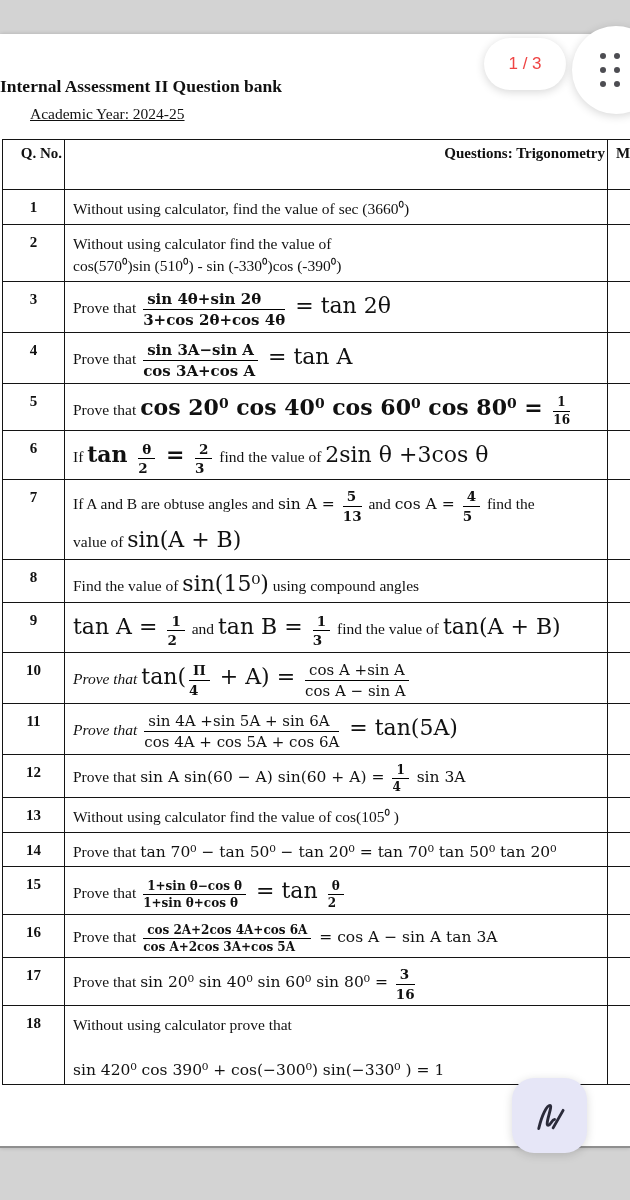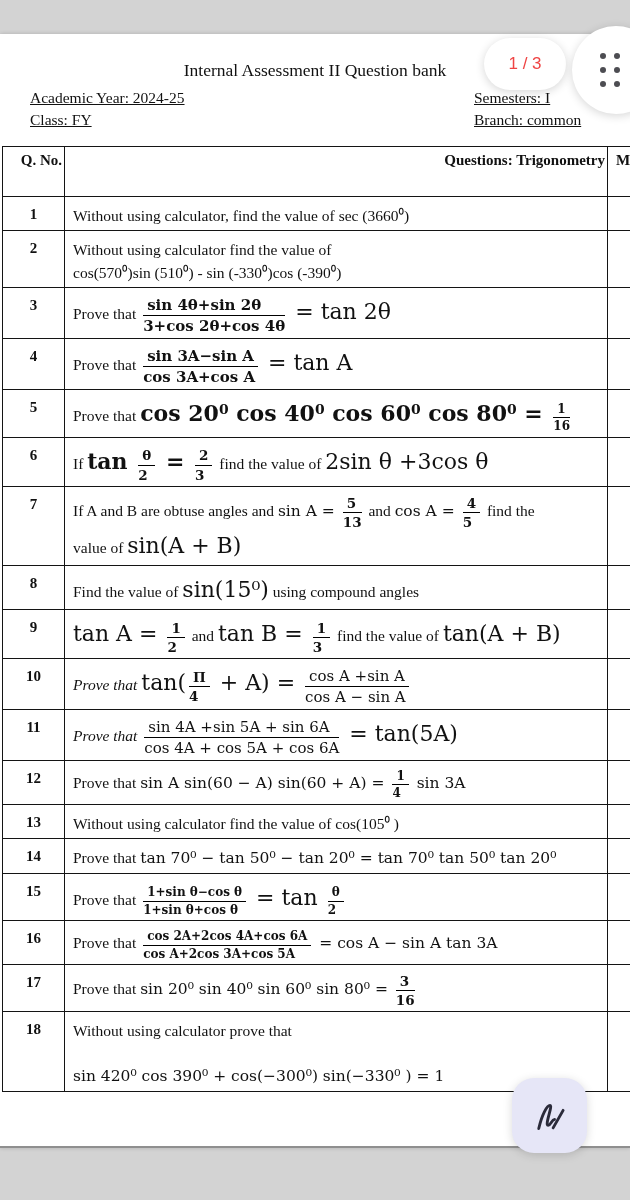--- a/index.html
+++ b/index.html
@@ -14,23 +14,23 @@
   
   .page {
     position:absolute; top:34px; left:0;
     width:630px; height:1114px;
     background:#fff;
     border-bottom:2px solid #8f8f8f;
     overflow:hidden;
     box-shadow:0 0 4px rgba(0,0,0,.18);
   }
   .doc-title {
-    margin-top:26px;
-    text-align:center;
-    font-weight:normal;
+    margin-top:42px;
+    text-align:left;
+    font-weight:bold;
     font-size:17.5px;
   }
   .meta {
     display:flex; justify-content:space-between;
     padding:6px 28px 0 30px;
     font-size:15.5px; line-height:1.45;text-decoration:underline;
   }
   .meta .right { width:128px; }
 
   
@@ -115,25 +115,20 @@
   }
 </style>
 </head>
 <body>
 
 <div class="page">
   <div class="doc-title">Internal Assessment II Question bank</div>
   <div class="meta">
     <div class="left">
       <div>Academic Year: 2024-25</div>
-      <div>Class: FY</div>
-    </div>
-    <div class="right">
-      <div>Semesters: I</div>
-      <div>Branch: common</div>
     </div>
   </div>
 
   <table class="qtable">
     <colgroup>
       <col style="width:62px">
         <col style="width:543px">
         <col style="width:56px">
     </colgroup>
     <thead>

